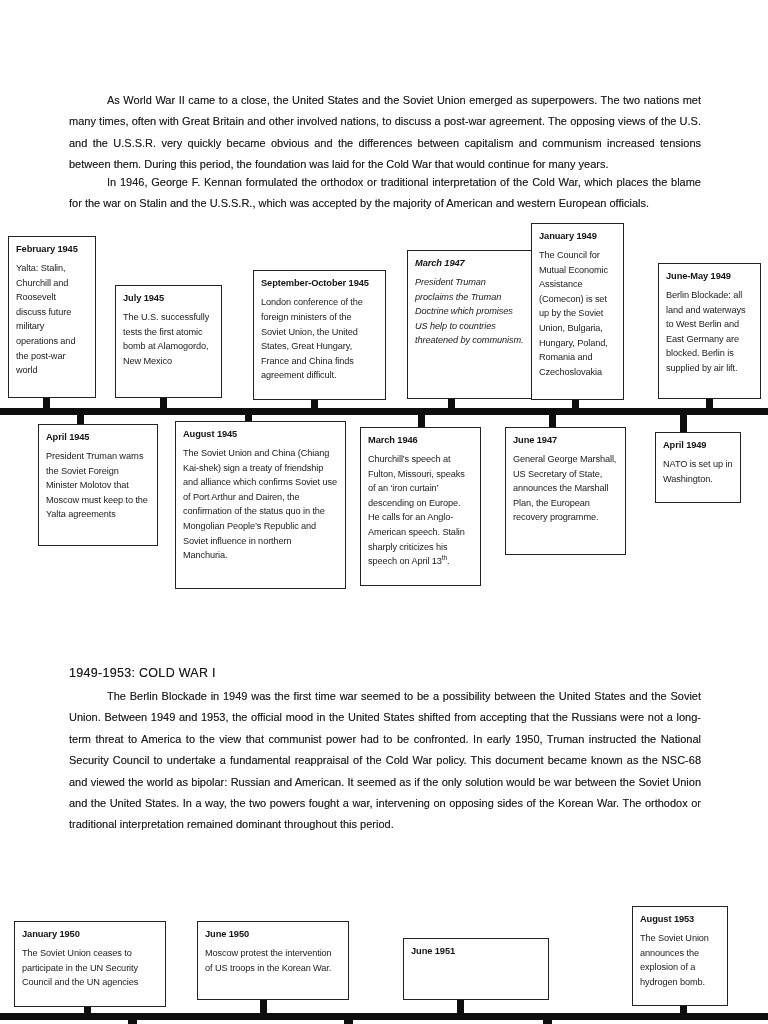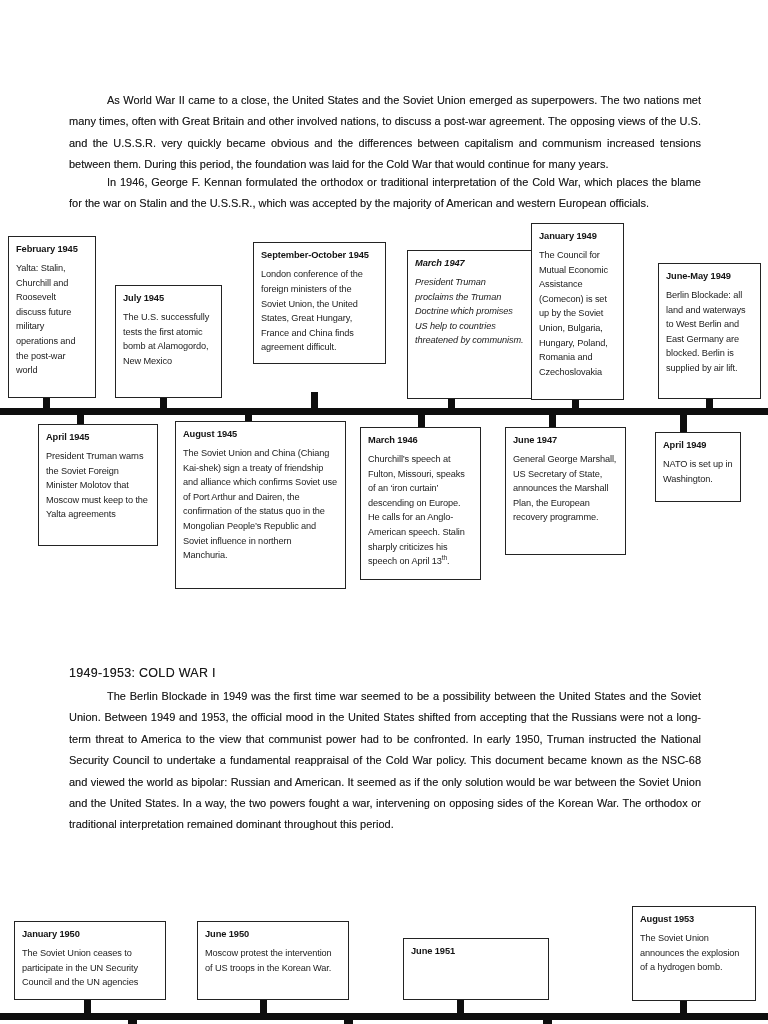--- a/index.html
+++ b/index.html
@@ -15,21 +15,21 @@
   .para {
     position:absolute; left:69px; width:632px; font-size:11px; line-height:21.4px;
     color:#1e1e1e; text-align:justify; text-indent:38px;
     text-shadow:0 0 0.4px rgba(20,20,20,0.5);
   }
   .tl-bar { position:absolute; left:0; width:768px; height:7px; background:#0e0e0e; z-index:1; }
   .stem { position:absolute; width:7px; background:#0e0e0e; z-index:1; }
   .stem-sm { position:absolute; width:9px; background:#0e0e0e; z-index:1; }
   .tl-box {
     position:absolute; z-index:2; background:#fff; border:1.5px solid #232323;
-    padding:7px 7px 8px; box-sizing:border-box;
+    padding:7px 7px 16px; box-sizing:border-box;
   }
   .tl-title {
     font-weight:bold; font-size:9.3px; letter-spacing:-0.1px; margin-bottom:7px;
     white-space:nowrap; color:#141414;
   }
   .tl-body { font-size:9.2px; line-height:14.6px; letter-spacing:-0.1px; color:#1b1b1b; }
   .tl-body sup { font-size:6.5px; line-height:0; }
 </style>
 </head>
 <body>
@@ -55,21 +55,21 @@
   <div class="stem" style="left:680px; top:413px; height:30px;"></div>
 
   <div class="tl-box" style="left:8px; bottom:626px; width:88px; min-height:162px;">
     <div class="tl-title">February 1945</div>
     <div class="tl-body">Yalta: Stalin, Churchill and Roosevelt discuss future military operations and the post-war world</div>
   </div>
   <div class="tl-box" style="left:115px; bottom:626px; width:107px; min-height:113px;">
     <div class="tl-title">July 1945</div>
     <div class="tl-body">The U.S. successfully tests the first atomic bomb at Alamogordo, New Mexico</div>
   </div>
-  <div class="tl-box" style="left:253px; bottom:660px; width:133px; min-height:120px;">
+  <div class="tl-box" style="left:253px; bottom:624px; width:133px; min-height:120px;">
     <div class="tl-title">September-October 1945</div>
     <div class="tl-body">London conference of the foreign ministers of the Soviet Union, the United States, Great Hungary, France and China finds agreement difficult.</div>
   </div>
   <div class="tl-box" style="left:407px; bottom:625px; width:127px; min-height:149px;font-style:italic;">
     <div class="tl-title">March 1947</div>
     <div class="tl-body">President Truman proclaims the Truman Doctrine which promises US help to countries threatened by communism.</div>
   </div>
   <div class="tl-box" style="left:531px; bottom:624px; width:93px; min-height:177px;">
     <div class="tl-title">January 1949</div>
     <div class="tl-body">The Council for Mutual Economic Assistance (Comecon) is set up by the Soviet Union, Bulgaria, Hungary, Poland, Romania and Czechoslovakia</div>
@@ -107,21 +107,21 @@
     <div class="tl-title">January 1950</div>
     <div class="tl-body">The Soviet Union ceases to participate in the UN Security Council and the UN agencies</div>
   </div>
   <div class="tl-box" style="left:197px; top:921px; width:152px; min-height:79px;">
     <div class="tl-title">June 1950</div>
     <div class="tl-body">Moscow protest the intervention of US troops in the Korean War.</div>
   </div>
   <div class="tl-box" style="left:403px; top:938px; width:146px; min-height:62px;">
     <div class="tl-title">June 1951</div>
   </div>
-  <div class="tl-box" style="left:632px; top:906px; width:124px; min-height:95px;">
+  <div class="tl-box" style="left:632px; top:906px; width:96px; min-height:95px;">
     <div class="tl-title">August 1953</div>
     <div class="tl-body">The Soviet Union announces the explosion of a hydrogen bomb.</div>
   </div>
 
   <div class="stem" style="left:84px;  top:996px; height:20px;"></div>
   <div class="stem" style="left:260px; top:996px; height:20px;"></div>
   <div class="stem" style="left:457px; top:996px; height:20px;"></div>
   <div class="stem" style="left:680px; top:996px; height:20px;"></div>
 
   <div class="tl-bar" style="top:1013px;"></div>

